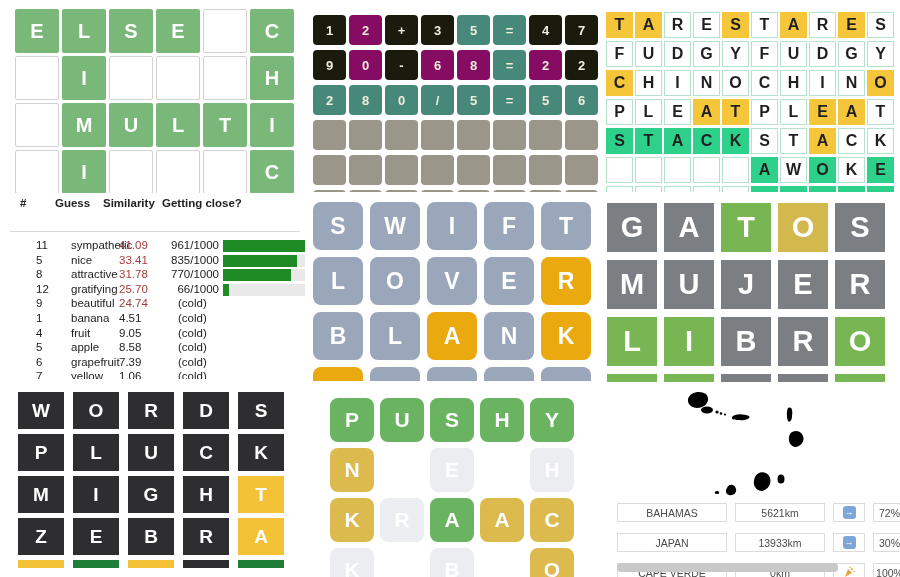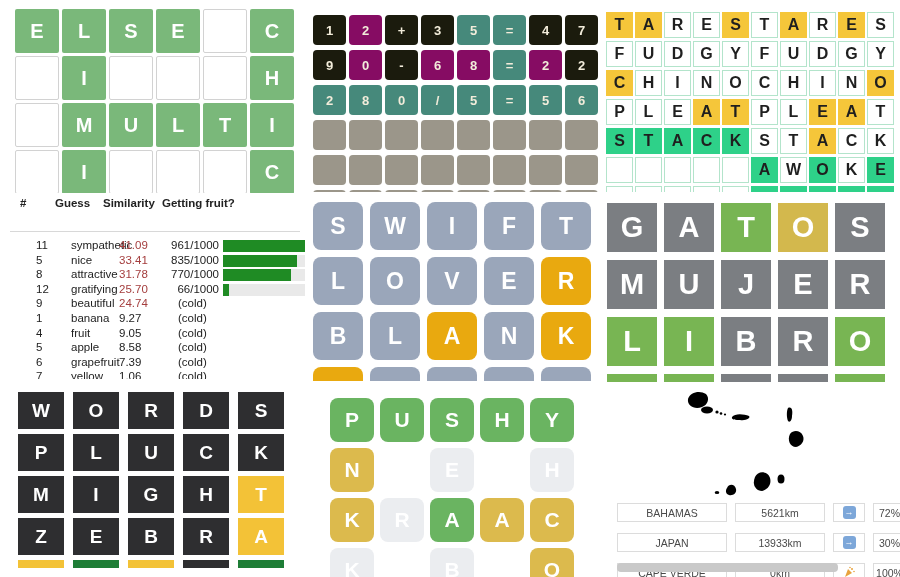--- a/index.html
+++ b/index.html
@@ -260,21 +260,21 @@
         <div class="cell c-dd-g">V</div>
         <div class="cell c-dd-g">E</div>
       </div>
   </div>
 
   <div class="panel" id="p-sm">
     <div class="sm-header">
       <span class="sm-num">#</span>
       <span class="sm-word">Guess</span>
       <span class="sm-sim">Similarity</span>
-      <span class="sm-closeL">Getting fruit?</span>
+      <span class="sm-closeL">Getting close?</span>
     </div>
     <div class="sm-sep"></div>
     <div id="sm-guesses">
         <div class="sm-row">
           <span class="sm-num">11</span>
           <span class="sm-word">sympathetic</span>
           <span class="sm-sim sm-warm">41.09</span>
           <span class="sm-closeR">961/1000</span>
           <div class="sm-track">
             <div class="sm-fill" style="width: 96%;"></div>
@@ -309,21 +309,21 @@
         </div>
         <div class="sm-row">
           <span class="sm-num">9</span>
           <span class="sm-word">beautiful</span>
           <span class="sm-sim sm-warm">24.74</span>
           <span class="sm-closeL">(cold)</span>
         </div>
         <div class="sm-row">
           <span class="sm-num">1</span>
           <span class="sm-word">banana</span>
-          <span class="sm-sim">9.27</span>
+          <span class="sm-sim">4.51</span>
           <span class="sm-closeL">(cold)</span>
         </div>
         <div class="sm-row">
           <span class="sm-num">4</span>
           <span class="sm-word">fruit</span>
           <span class="sm-sim">9.05</span>
           <span class="sm-closeL">(cold)</span>
         </div>
         <div class="sm-row">
           <span class="sm-num">5</span>

